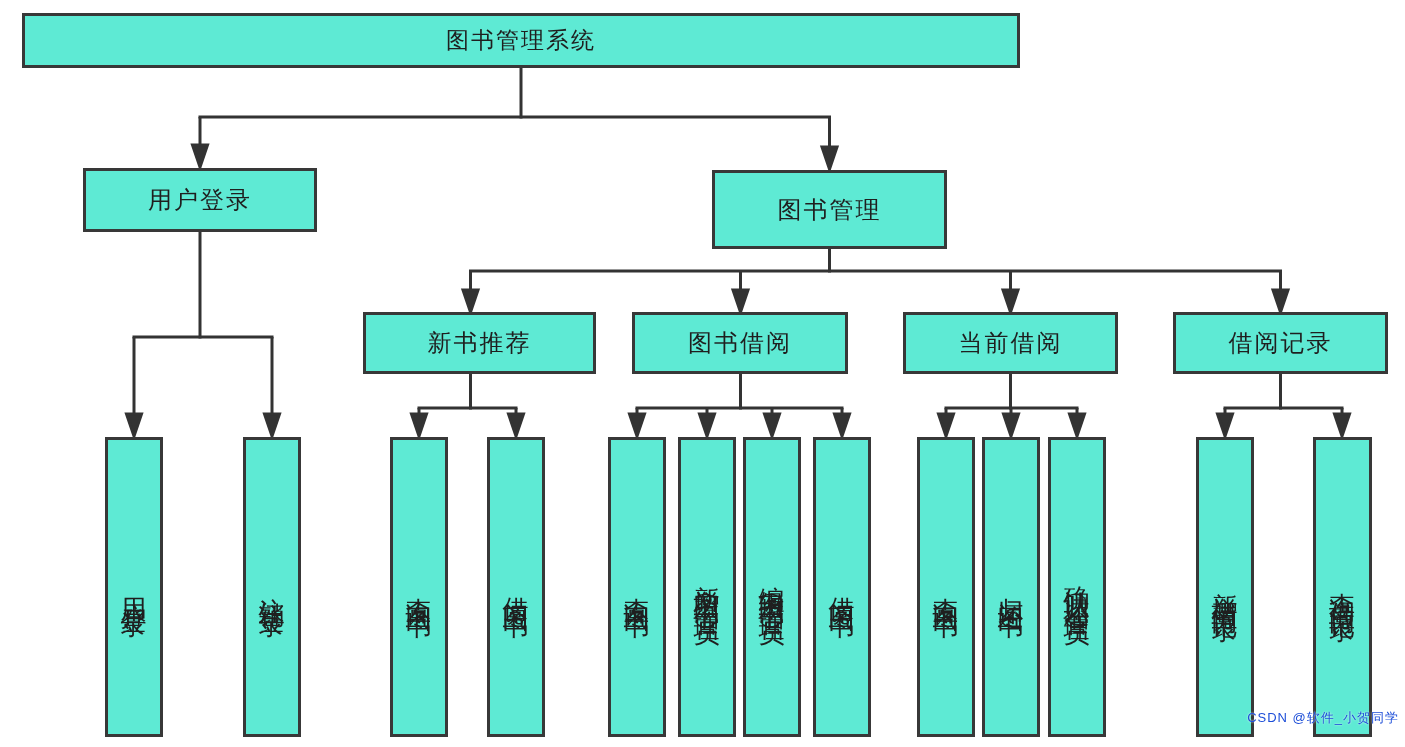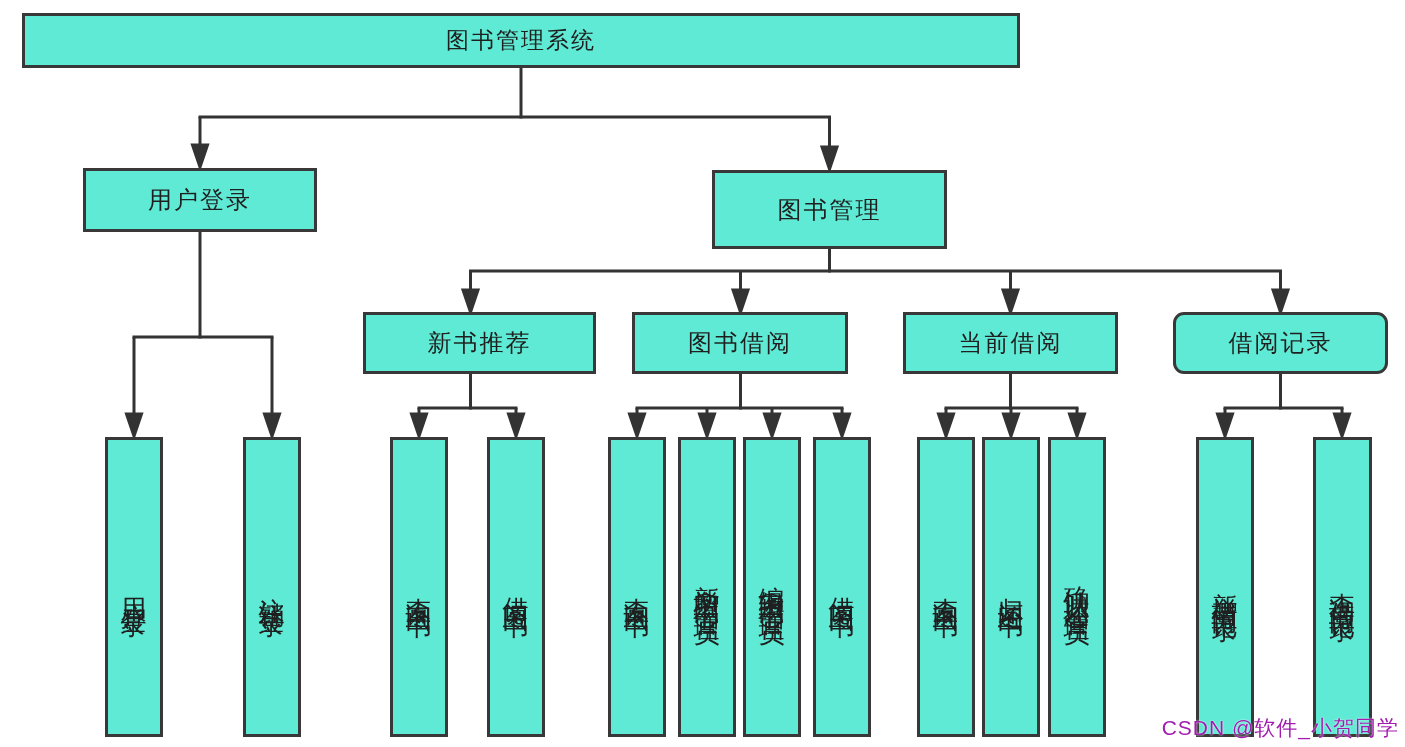--- a/index.html
+++ b/index.html
@@ -14,22 +14,22 @@
     position:absolute;background:#5eead4;border:3px solid #383838;
     box-sizing:border-box;display:flex;align-items:center;justify-content:center;
   }
   .hlabel{font-size:24px;letter-spacing:2px;white-space:nowrap;}
   .root-label{font-size:23px;letter-spacing:2px;}
   .vnode span{
     writing-mode:vertical-rl;text-orientation:mixed;
     font-size:26px;letter-spacing:5px;line-height:1;white-space:nowrap;
   }
   .watermark{
-    position:absolute;right:6px;bottom:5px;
-    font-size:21px;color:#a21caf;letter-spacing:1px;
+    position:absolute;right:6px;bottom:20px;
+    font-size:13px;color:#1d4ed8;letter-spacing:1px;
     text-shadow:0 0 2px #ffffff;white-space:nowrap;
   }
 </style>
 </head>
 <body>
 
 <div class="stage">
 
   <svg class="wires" width="1405" height="747" viewBox="0 0 1405 747" stroke="#333333" stroke-width="3" fill="#333333">
 
@@ -104,21 +104,21 @@
 
   <div class="node" style="left:363px;top:312px;width:233px;height:62px;">
     <span class="hlabel">新书推荐</span>
   </div>
   <div class="node" style="left:903px;top:312px;width:215px;height:62px;">
     <span class="hlabel">当前借阅</span>
   </div>
   <div class="node" style="left:632px;top:312px;width:216px;height:62px;">
     <span class="hlabel">图书借阅</span>
   </div>
-  <div class="node" style="left:1173px;top:312px;width:215px;height:62px;border-radius:11px;">
+  <div class="node" style="left:1173px;top:312px;width:215px;height:62px;">
     <span class="hlabel">借阅记录</span>
   </div>
 
   <div class="node vnode" style="left:105px;top:437px;width:58px;height:300px;">
     <span>用户登录</span>
   </div>
   <div class="node vnode" style="left:243px;top:437px;width:58px;height:300px;">
     <span>注销登录</span>
   </div>
 

